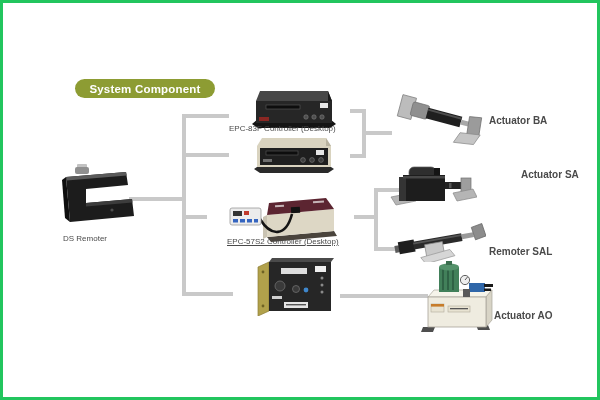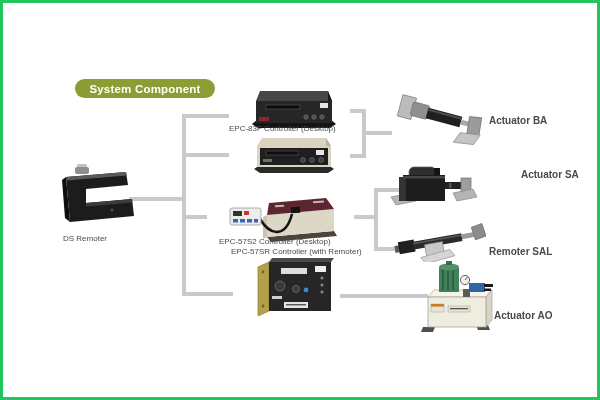--- a/index.html
+++ b/index.html
@@ -207,22 +207,21 @@
       <rect x="34" y="47" width="22" height="6" fill="#e8e3d2" stroke="#b0ab9c" stroke-width="0.6"></rect>
       <rect x="36" y="49" width="18" height="1.3" fill="#555555"></rect>
     </svg>
   </div>
 
   <div class="lbl center" style="left:60px;top:231px;width:80px;">DS Remoter</div>
 
   <div class="lbl center" style="left:226px;top:121px;width:134px;">EPC-83F Controller (Desktop)</div>
 
 
-  <div class="lbl" style="left:216px;top:234px;">EPC-57S2 Controller (Desktop)</div>
-  <div class="lbl" style="left:228px;top:244px;">EPC-57SR Controller (with Remoter)</div>
+  <div class="lbl" style="left:224px;top:234px;text-decoration:underline;">EPC-57S2 Controller (Desktop)</div>
 
 
   <div class="albl" style="left:486px;top:112px;">Actuator BA</div>
   <div class="albl" style="left:486px;top:166px;margin-left:32px;">Actuator SA</div>
   <div class="albl" style="left:486px;top:243px;">Remoter SAL</div>
   <div class="albl" style="left:491px;top:307px;text-align:center;">Actuator AO</div>
 
 </div>
 
 </body></html>

